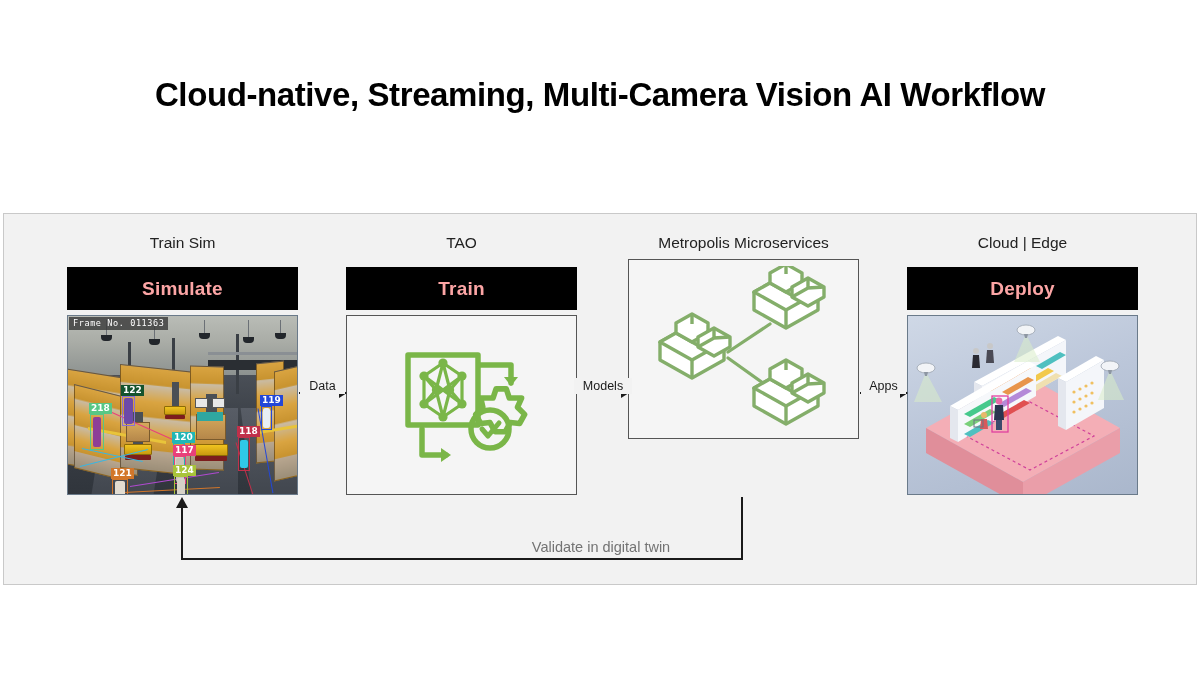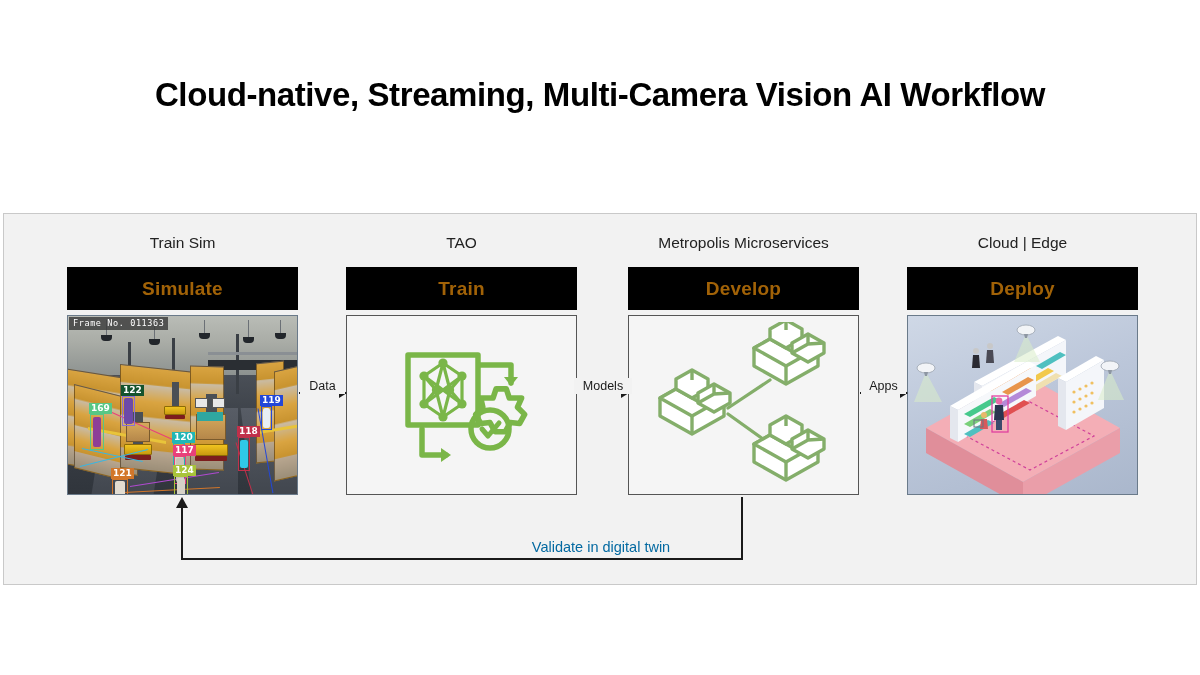--- a/index.html
+++ b/index.html
@@ -41,21 +41,21 @@
     font-size: 15.5px;
     color: #222222;
     height: 22px;
     line-height: 22px;
     white-space: nowrap;
   }
   .stage-header {
     margin-top: 13px;
     height: 43px;
     background: #000000;
-    color: #a16207;
+    color: #fca5a5;
     font-size: 19px;
     font-weight: bold;
     display: flex;
     align-items: center;
     justify-content: center;
     letter-spacing: 0.2px;
   }
   .stage-body {
     margin-top: 5px;
     height: 180px;
@@ -85,21 +85,21 @@
     text-align: center;
   }
 
   
   #feedback-loop { position: absolute; left: 0; top: 0; width: 1194px; height: 372px; pointer-events: none; }
   #feedback-label {
     position: absolute;
     left: 0; top: 325px; width: 1194px;
     text-align: center;
     font-size: 14.5px;
-    color: #0369a1;
+    color: #737373;
   }
   #feedback-label span { background: #f2f2f2; padding: 0 10px; }
 
   
   .sim-scene { position: absolute; inset: 0; background: #2f3338; }
   .sim-ceiling {
     position: absolute; left: 0; top: 0; width: 100%; height: 33%;
     background: linear-gradient(#b9bcb6 0%, #a9aca6 45%, #8d9290 100%);
   }
   .sim-floor {
@@ -246,21 +246,21 @@
         <div class="trail" style="left:14px;top:132px;width:62px;border-color:#3bb6e0;transform:rotate(12deg);"></div>
         <div class="trail" style="left:44px;top:96px;width:86px;border-color:#e8407a;transform:rotate(24deg);"></div>
         <div class="trail" style="left:62px;top:170px;width:90px;border-color:#b04ad0;transform:rotate(-9deg);"></div>
         <div class="trail" style="left:56px;top:176px;width:96px;border-color:#d2762a;transform:rotate(-3deg);"></div>
         <div class="trail" style="left:190px;top:92px;width:86px;border-color:#2347d8;transform:rotate(80deg);"></div>
         <div class="trail" style="left:168px;top:126px;width:60px;border-color:#c0304a;transform:rotate(72deg);"></div>
 
         <div class="det" style="left:22px;top:98px;width:14px;height:36px;">
           <div class="det-box" style="border-color:#57c785;"></div>
           <div class="person" style="background:#8d3f97;"></div>
-          <div class="det-id" style="background:#57c785;">169</div>
+          <div class="det-id" style="background:#57c785;">218</div>
         </div>
         <div class="det" style="left:54px;top:80px;width:13px;height:30px;">
           <div class="det-box" style="border-color:#8a6fd6;"></div>
           <div class="person" style="background:#6d4aa8;"></div>
           <div class="det-id" style="background:#14532d;">122</div>
         </div>
         <div class="det" style="left:105px;top:127px;width:12px;height:28px;">
           <div class="det-box" style="border-color:#21b6b6;"></div>
           <div class="person" style="background:#d9d3c4;"></div>
           <div class="det-id" style="background:#21b6b6;">120</div>
@@ -329,21 +329,20 @@
 
         <path d="M89 52 h12 l3 -9 h10 l3 9 h12 l-4 9 7 7 -5 9 -9 -1 -5 9 -10 0 -5 -9 -9 1 -5 -9 7 -7 z" transform="translate(-6,2) scale(1.02)"></path>
         <circle cx="94" cy="86" r="19"></circle>
         <path d="M86 86 L92 93 L103 80" stroke-width="5"></path>
       </svg>
     </div>
   </div>
 
   <div class="stage stage-col-2">
     <div class="stage-vendor">Metropolis Microservices</div>
-    <div class="stage-header">Develop</div>
     <div class="stage-body">
       <svg class="tao-icon" width="204" height="166" viewBox="0 0 204 166" fill="none" stroke="#84ae6a" stroke-width="3.4" stroke-linejoin="round">
 
         <path d="M86 86 L128 58" stroke-width="3.2" stroke-linecap="round"></path>
         <path d="M86 92 L128 122" stroke-width="3.2" stroke-linecap="round"></path>
 
         <g transform="translate(14,58)">
           <path d="M36 0 L68 18 L36 36 L4 18 Z" fill="#ffffff"></path>
           <path d="M4 18 L4 36 L36 54 L68 36 L68 18" fill="#ffffff"></path>
           <path d="M36 36 L36 54"></path>

